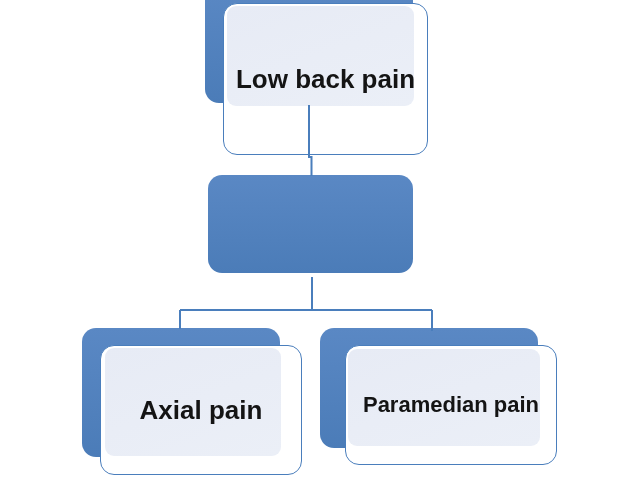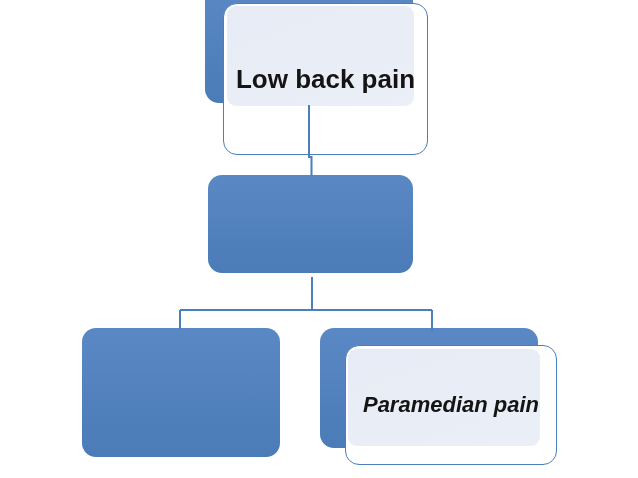--- a/index.html
+++ b/index.html
@@ -52,21 +52,21 @@
   #node-mid .label span { display: inline-block; width: 200px; }
   
   #node-axial .shadow { left: 82px;  top: 328px; width: 198px; height: 129px; }
   #node-axial .body   { left: 100px; top: 345px; width: 202px; height: 130px; }
   #node-axial .panel  { left: 4px;   top: 2px;   width: 176px; height: 108px; }
   #node-axial .label  { font-size: 26px; }
   
   #node-para .shadow { left: 320px; top: 328px; width: 218px; height: 120px; }
   #node-para .body   { left: 345px; top: 345px; width: 212px; height: 120px; }
   #node-para .panel  { left: 2px;   top: 3px;   width: 192px; height: 97px; }
-  #node-para .label  { font-size: 22px; font-style: italic; }
+  #node-para .label  { font-size: 22px; }
   
   .connectors {
     position: absolute;
     inset: 0;
     pointer-events: none;
   }
   .connectors path {
     fill: none;
     stroke: #4a7ebc;
     stroke-width: 2;
@@ -84,20 +84,24 @@
       <div class="label">Low back pain</div>
     </div>
   </div>
 
   <div class="node" id="node-mid">
     <div class="shadow"></div>
   </div>
 
   <div class="node" id="node-axial">
     <div class="shadow"></div>
+    <div class="body">
+      <div class="panel"></div>
+      <div class="label">Axial pain</div>
+    </div>
   </div>
 
   <div class="node" id="node-para">
     <div class="shadow"></div>
     <div class="body">
       <div class="panel"></div>
       <div class="label">Paramedian pain</div>
     </div>
   </div>
 

